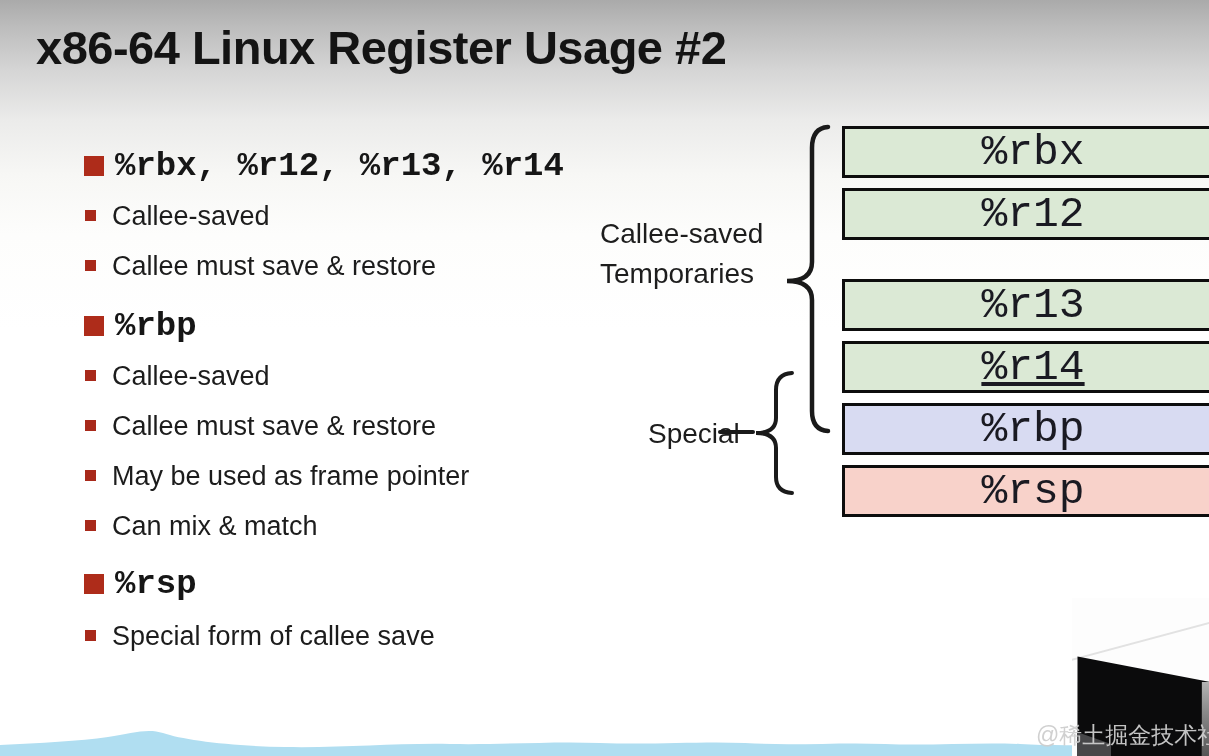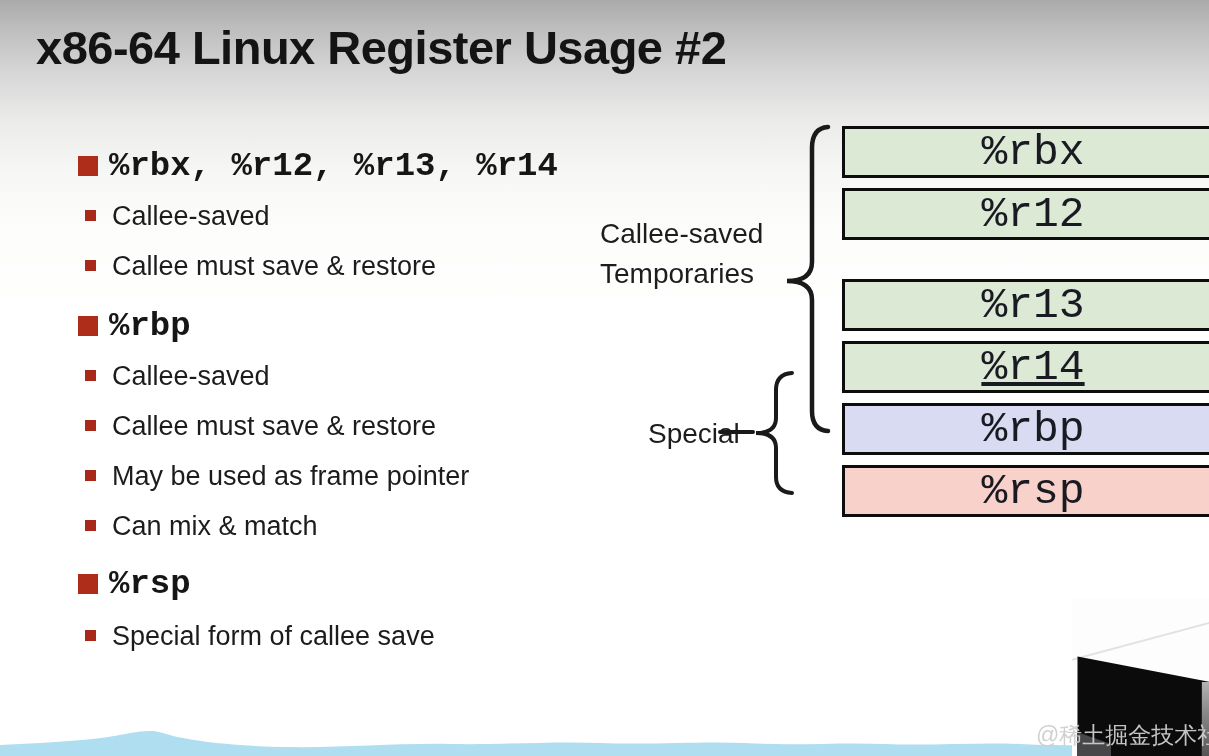--- a/index.html
+++ b/index.html
@@ -7,21 +7,21 @@
     position:relative;width:1209px;height:756px;overflow:hidden;
     background:linear-gradient(180deg,#aaaaaa 0px,#bcbcbc 26px,#d5d5d5 70px,#ebebea 120px,#f7f7f5 175px,#fdfdfc 235px,#ffffff 330px,#ffffff 100%);
     font-family:"Liberation Sans",sans-serif;color:#1c1c1c;
   }
   .title{
     position:absolute;left:32px;top:13px;margin:4px;
     font-size:47px;font-weight:700;letter-spacing:-0.5px;color:#141414;
     line-height:62px;
   }
   
-  .l1{position:absolute;left:38px;display:flex;align-items:center;gap:11px;height:44px;padding-left:40px;}
+  .l1{position:absolute;left:44px;display:flex;align-items:center;gap:11px;height:44px;padding-left:40px;}
   .sq1{width:20px;height:20px;background:#ae2c1a;flex:0 0 auto;}
   .reg{font-family:"Liberation Mono","DejaVu Sans Mono",monospace;font-weight:700;font-size:34px;color:#161616;white-space:nowrap;}
   .l2{position:absolute;left:85px;display:flex;align-items:flex-start;gap:16px;}
   .sq2{width:11px;height:11px;background:#a8291a;margin-top:14px;flex:0 0 auto;}
   .l2 .txt{font-size:27px;line-height:40px;max-width:450px;color:#1c1c1c;}
   
   .brace-label{position:absolute;font-size:28px;line-height:40px;color:#1d1d1d;}
   
   .boxes{position:absolute;left:842px;top:126px;width:345px;}
   .rbox{

